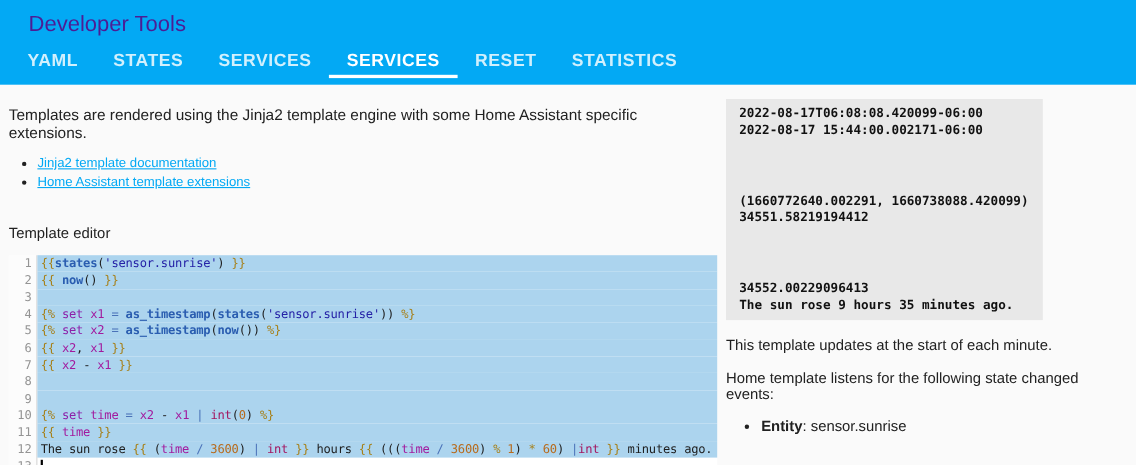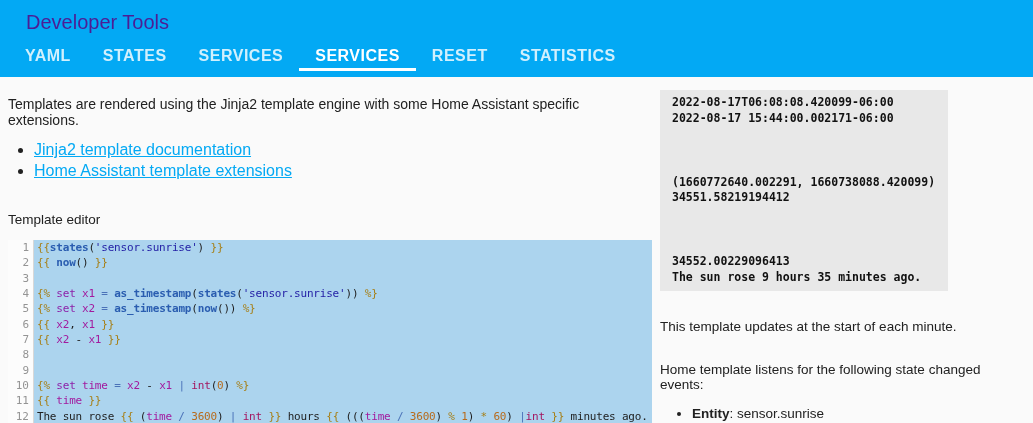--- a/index.html
+++ b/index.html
@@ -21,21 +21,21 @@
     color:rgba(255,255,255,.82);
   }
   .tab.active{color:#fff;}
   .tab.active::after{content:"";position:absolute;left:0;right:0;bottom:0;height:3px;background:#fff;}
   
   main{display:flex;padding-left:8px;}
   .left{width:644px;}
   .right{width:373px;padding-left:8px;box-sizing:border-box;}
   .intro{margin:19px 0 0;font-size:14px;}
   ul.doc-links{margin:13px 0 0;padding-left:26px;}
-  ul.doc-links li{margin:3px 0;font-size:16px;}
+  ul.doc-links li{margin:3px 0;font-size:12px;}
   ul.doc-links a{color:var(--primary,#03a9f4);text-decoration:underline;cursor:pointer;}
   .editor-label{margin-top:32px;font-size:13.5px;}
   
   .editor{
     margin-top:13px;display:flex;background:#fff;
     font-family:"DejaVu Sans Mono", monospace;font-size:11px;line-height:15.35px;
   }
   .gutter{
     width:26px;box-sizing:border-box;background:#fcfcfc;border-right:1px solid #d8d8d8;
     color:#949494;text-align:right;padding-right:4px;
@@ -60,21 +60,21 @@
     text-decoration:none;
   }
   
   .result-type{margin-top:14px;font-size:13.5px;}
   .result-box{
     margin:13px 0 0;width:288px;box-sizing:border-box;
     background:var(--result-bg,#e8e8e8);padding:5px 12px;
     font-family:"DejaVu Sans Mono", monospace;font-weight:700;
     font-size:11.5px;line-height:15.9px;color:#111;white-space:pre;
   }
-  .note{font-size:13.5px;margin:28px 0 0;}
+  .note{font-size:13.5px;margin:15px 0 0;}
   ul.entity-list{margin:14px 0 0;padding-left:32px;font-size:13.5px;}
 </style>
 </head>
 <body>
 
 <div>
   <header>
     <div class="app-title">Developer Tools</div>
     <nav class="tabs">
         <button class="tab">YAML</button>

